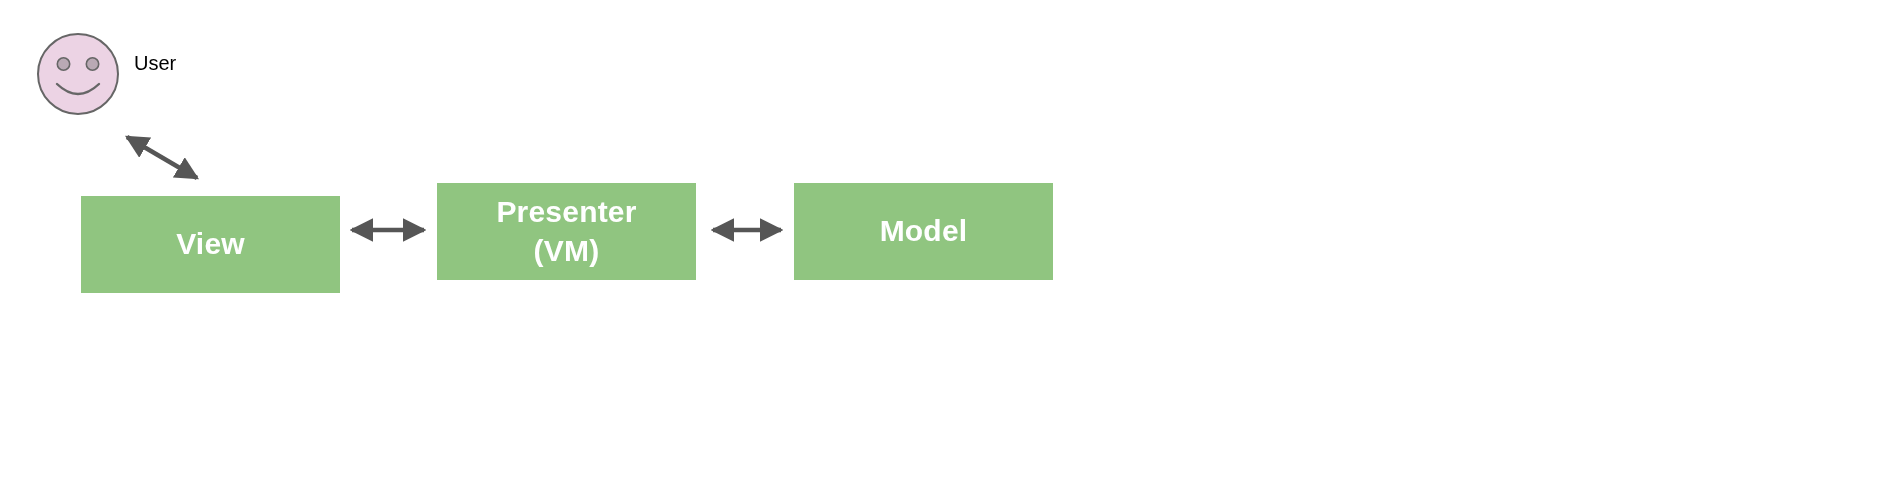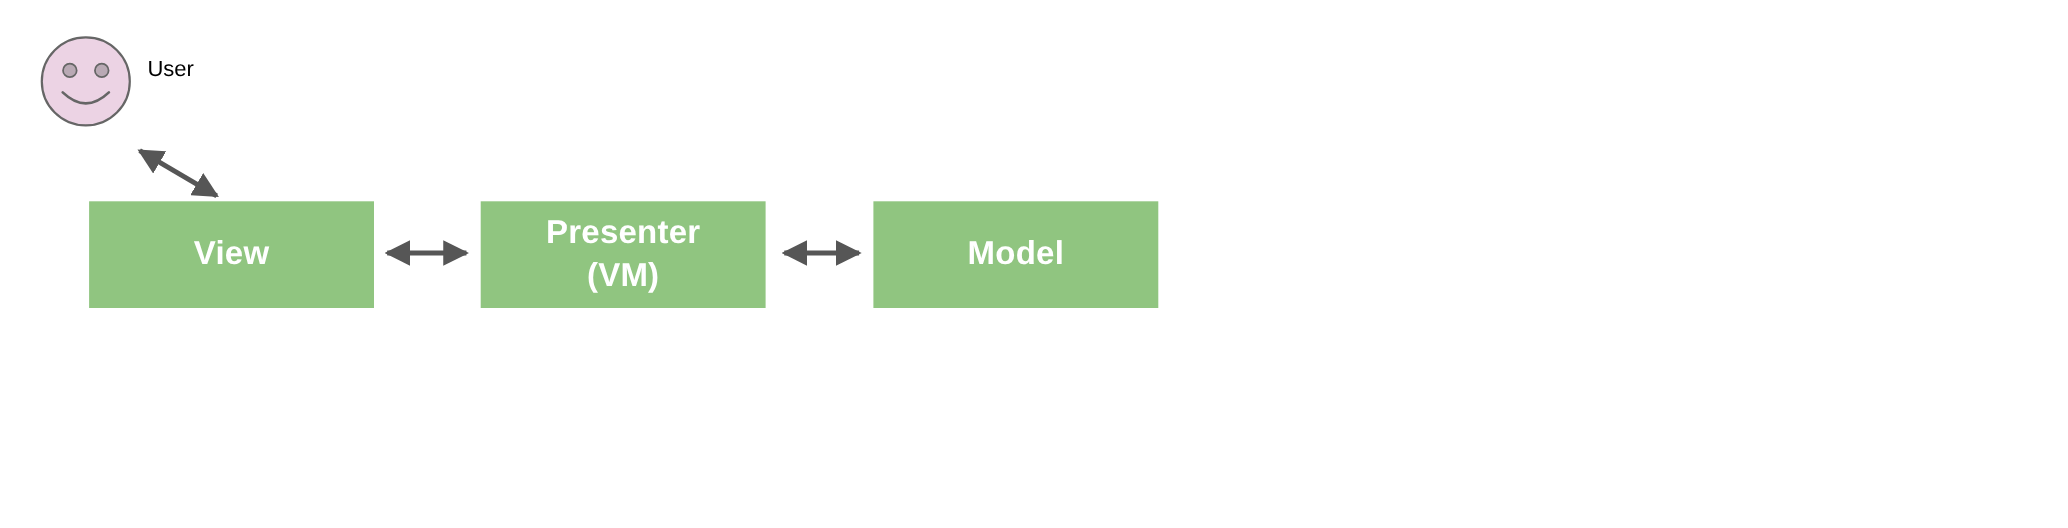--- a/index.html
+++ b/index.html
@@ -43,21 +43,21 @@
     font-weight: bold;
     font-size: 30px;
     line-height: 1.28;
     text-align: center;
     letter-spacing: 0.2px;
     user-select: none;
   }
 
   #node-view {
     left: 81px;
-    top: 183px;
+    top: 196px;
     width: 259px;
     height: 97px;
   }
 
   #node-presenter {
     left: 437px;
     top: 183px;
     width: 259px;
     height: 97px;
   }

